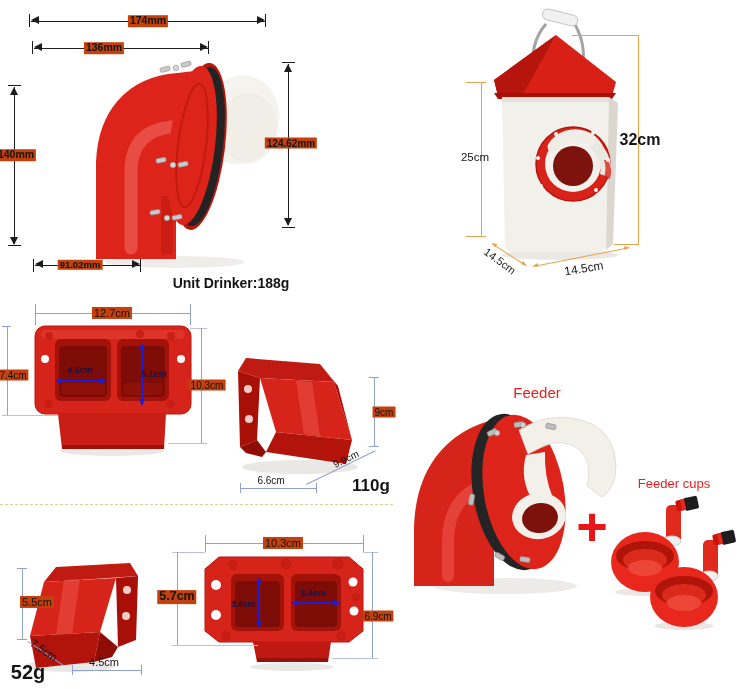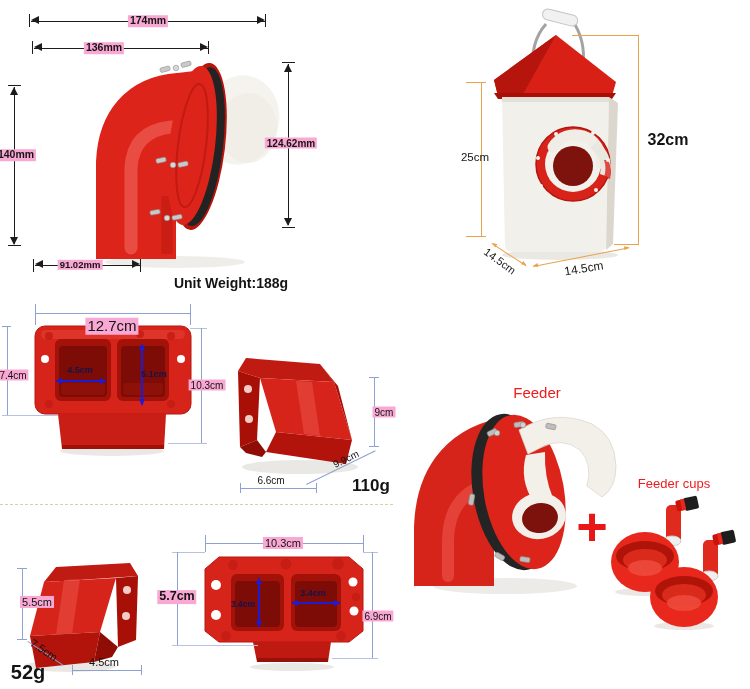--- a/index.html
+++ b/index.html
@@ -7,21 +7,21 @@
   #canvas{position:relative;width:750px;height:689px;background:#fff;font-family:"Liberation Sans",sans-serif}
   #art{position:absolute;left:0;top:0}
   .ln{position:absolute;background:#1c1c1c}
   .ln.or{background:#e8a34c}
   .ln.bl{background:#8fa0d2}
   .ln.xt{background:#b7c2e2}
   .ln.ar{background:#1b1bd8}
   .leader{position:absolute;height:1px;transform-origin:0 0}
   .leader.or{background:#e8a34c}
   .leader.bl{background:#8fa0d2}
-  .lbl{position:absolute;transform:translate(-50%,-50%);background:#f9a8d4;padding:0 2px;
+  .lbl{position:absolute;transform:translate(-50%,-50%);background:#c2410c;padding:0 2px;
        font-size:10.5px;font-weight:400;color:#141414;white-space:nowrap;line-height:1.1}
   .lbl.b{font-weight:700}
   .lbl.n{background:transparent;padding:0}
   .lbl.navy{color:#14144e;font-weight:700}
   .lbl.red{color:#ee1c1c}
   .tri{position:absolute;width:0;height:0;border-style:solid;border-color:transparent}
   .tri.k.l{border-width:4.5px 8px 4.5px 0;border-right-color:#1c1c1c}
   .tri.k.r{border-width:4.5px 0 4.5px 8px;border-left-color:#1c1c1c}
   .tri.k.u{border-width:0 4.5px 8px 4.5px;border-bottom-color:#1c1c1c}
   .tri.k.d{border-width:8px 4.5px 0 4.5px;border-top-color:#1c1c1c}
@@ -249,48 +249,48 @@
 <i class="tri k d" style="left:284px;top:218px"></i>
 <span class="lbl b" style="left:291px;top:143px;font-size:10px">124.62mm</span>
 
 <i class="ln" style="left:33px;top:259px;width:1px;height:13px"></i>
 <i class="ln" style="left:140px;top:259px;width:1px;height:13px"></i>
 <i class="tri k l" style="left:35px;top:260px"></i>
 <i class="ln" style="left:35px;top:264.5px;width:105px;height:1px"></i>
 <i class="tri k r" style="left:132px;top:260px"></i>
 <span class="lbl b" style="left:80px;top:265px;font-size:9.5px">91.02mm</span>
 
-<span class="lbl b n" style="left:231px;top:284px;font-size:14px">Unit Weight:188g</span>
+<span class="lbl b n" style="left:231px;top:284px;font-size:14px">Unit Drinker:188g</span>
 
 <i class="ln or" style="left:466px;top:82px;width:20px;height:1px"></i>
 <i class="ln or" style="left:480.5px;top:82px;width:1px;height:155px"></i>
 <i class="ln or" style="left:466px;top:236px;width:20px;height:1px"></i>
 <span class="lbl n" style="left:475px;top:157px;font-size:11.5px">25cm</span>
 
 <i class="ln or" style="left:572px;top:35px;width:66px;height:1px"></i>
 <i class="ln or" style="left:637.5px;top:35px;width:1px;height:210px"></i>
 <i class="ln or" style="left:614px;top:244px;width:24px;height:1px"></i>
-<span class="lbl n" style="left:668px;top:140px;font-size:16px;font-weight:600">32cm</span>
+<span class="lbl n" style="left:640px;top:140px;font-size:16px;font-weight:600">32cm</span>
 
 <i class="leader or" style="left:492px;top:243px;width:41px;transform:rotate(33deg)">
       <i class="tri o l" style="left:0;top:-2.5px"></i>
       <i class="tri o r" style="left:36px;top:-2.5px"></i>
     </i>
 <span class="lbl n" style="left:500px;top:261px;font-size:11px;transform:translate(-50%,-50%) rotate(36deg)">14.5cm</span>
 
 <i class="leader or" style="left:533px;top:266px;width:98px;transform:rotate(-11deg)">
       <i class="tri o l" style="left:0;top:-2.5px"></i>
       <i class="tri o r" style="left:93px;top:-2.5px"></i>
     </i>
 <span class="lbl n" style="left:584px;top:269px;font-size:12px;transform:translate(-50%,-50%) rotate(-9deg)">14.5cm</span>
 
 <i class="ln bl" style="left:35px;top:304px;width:1px;height:21px"></i>
 <i class="ln bl" style="left:190px;top:304px;width:1px;height:21px"></i>
 <i class="ln bl" style="left:35px;top:313px;width:156px;height:1px"></i>
-<span class="lbl" style="left:112px;top:326px;font-size:15px">12.7cm</span>
+<span class="lbl" style="left:112px;top:313px;font-size:11px">12.7cm</span>
 
 <i class="ln bl" style="left:2px;top:326px;width:9px;height:1px"></i>
 <i class="ln bl" style="left:6.5px;top:326px;width:1px;height:89px"></i>
 <i class="ln xt" style="left:2px;top:414.5px;width:56px;height:1px"></i>
 <span class="lbl" style="left:13px;top:375px;font-size:10px">7.4cm</span>
 
 <i class="ln xt" style="left:190px;top:327.5px;width:17px;height:1px"></i>
 <i class="ln xt" style="left:168px;top:442.5px;width:39px;height:1px"></i>
 <i class="ln bl" style="left:200.5px;top:328px;width:1px;height:115px"></i>
 <span class="lbl" style="left:207px;top:385px;font-size:10px">10.3cm</span>

